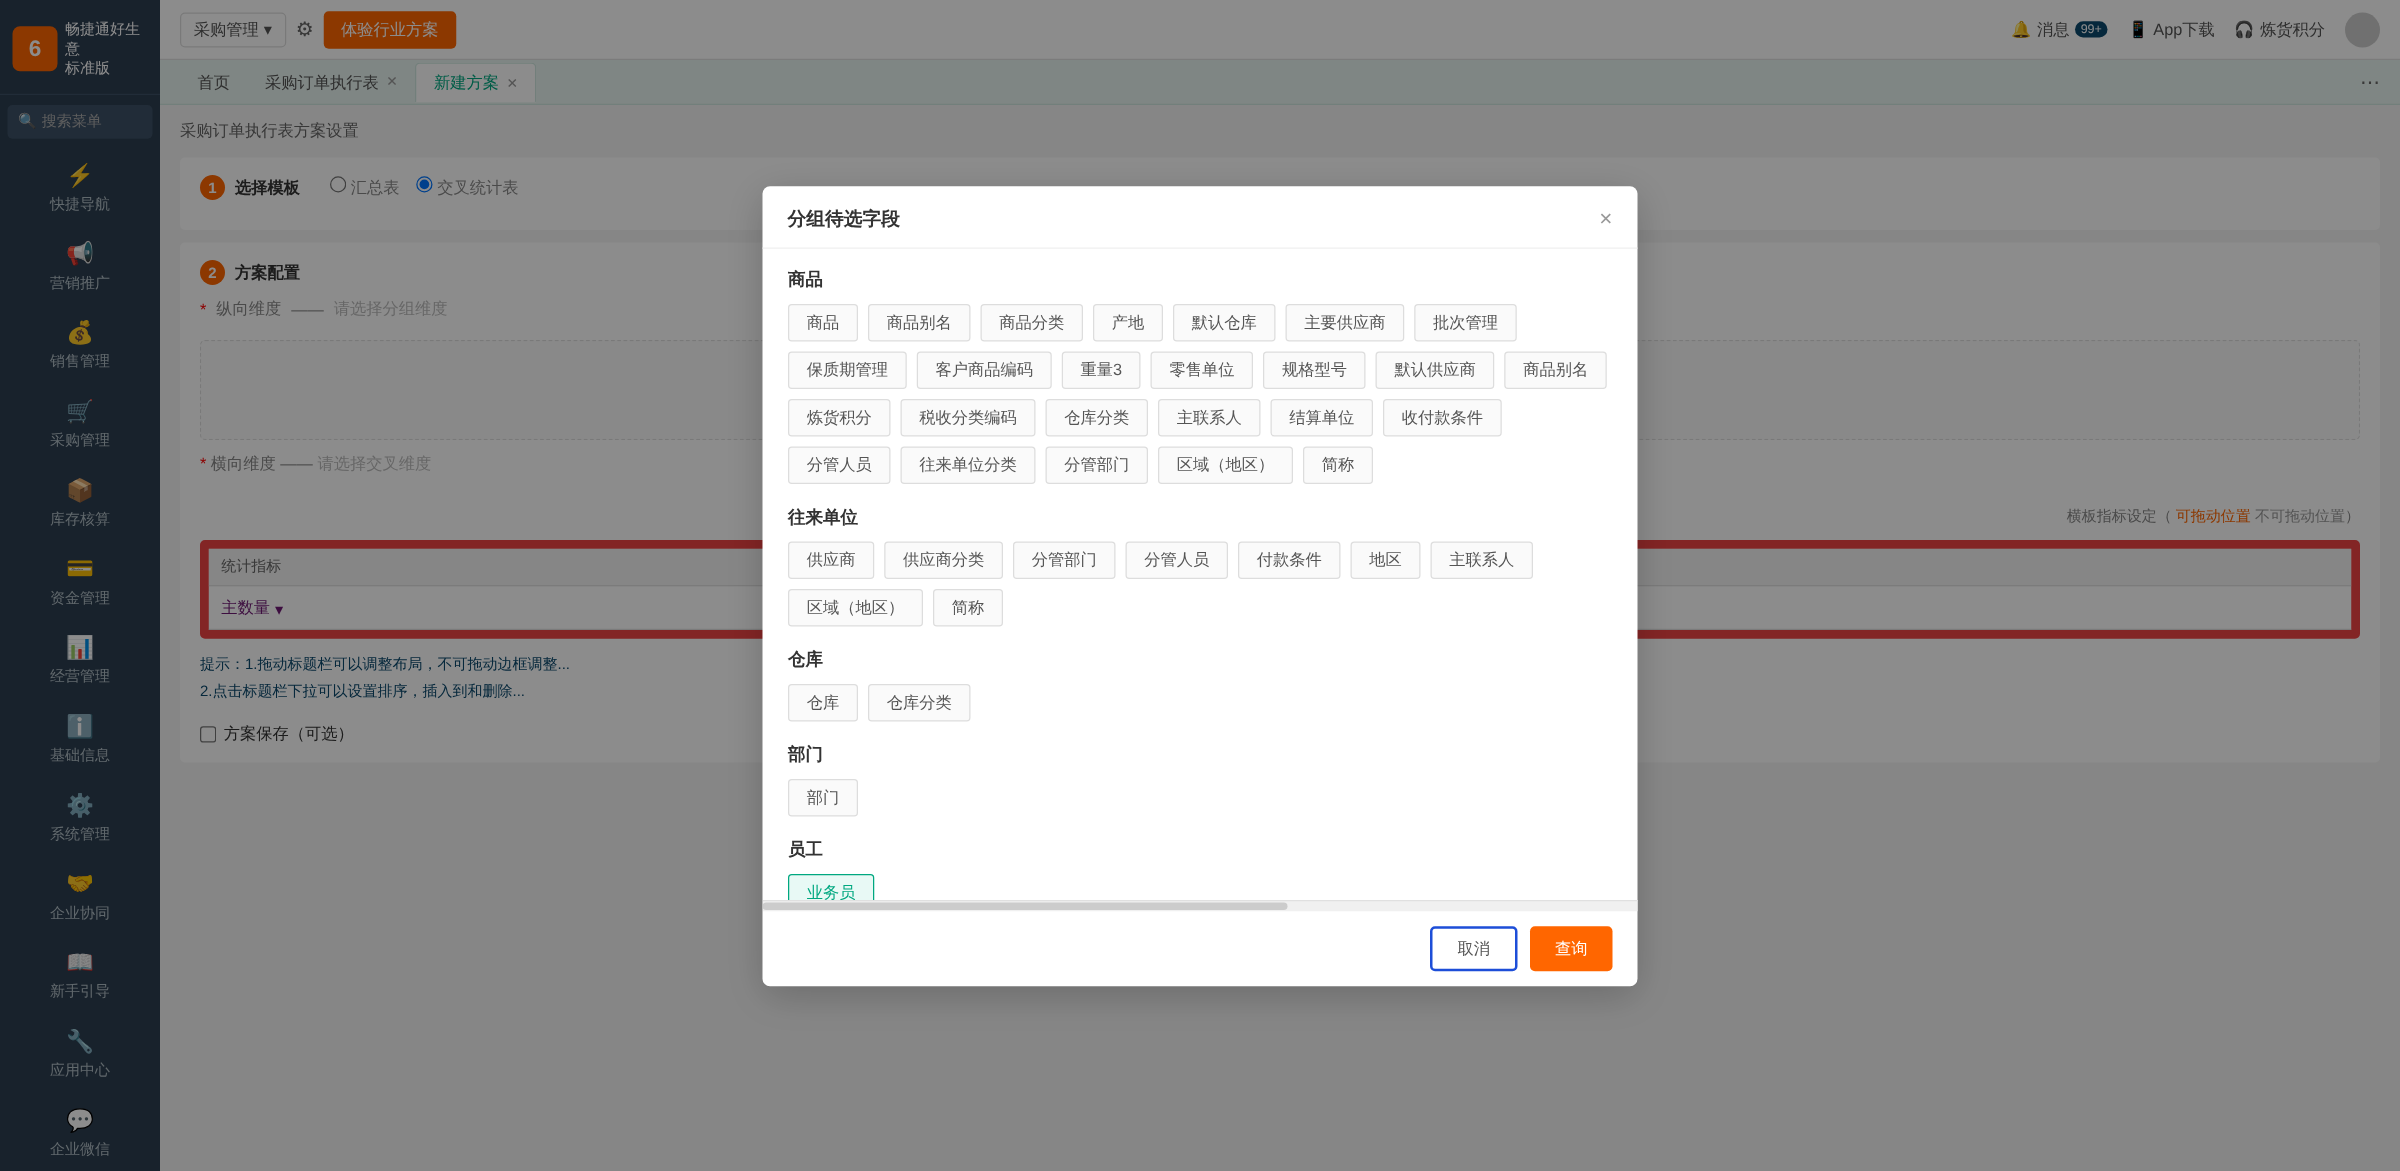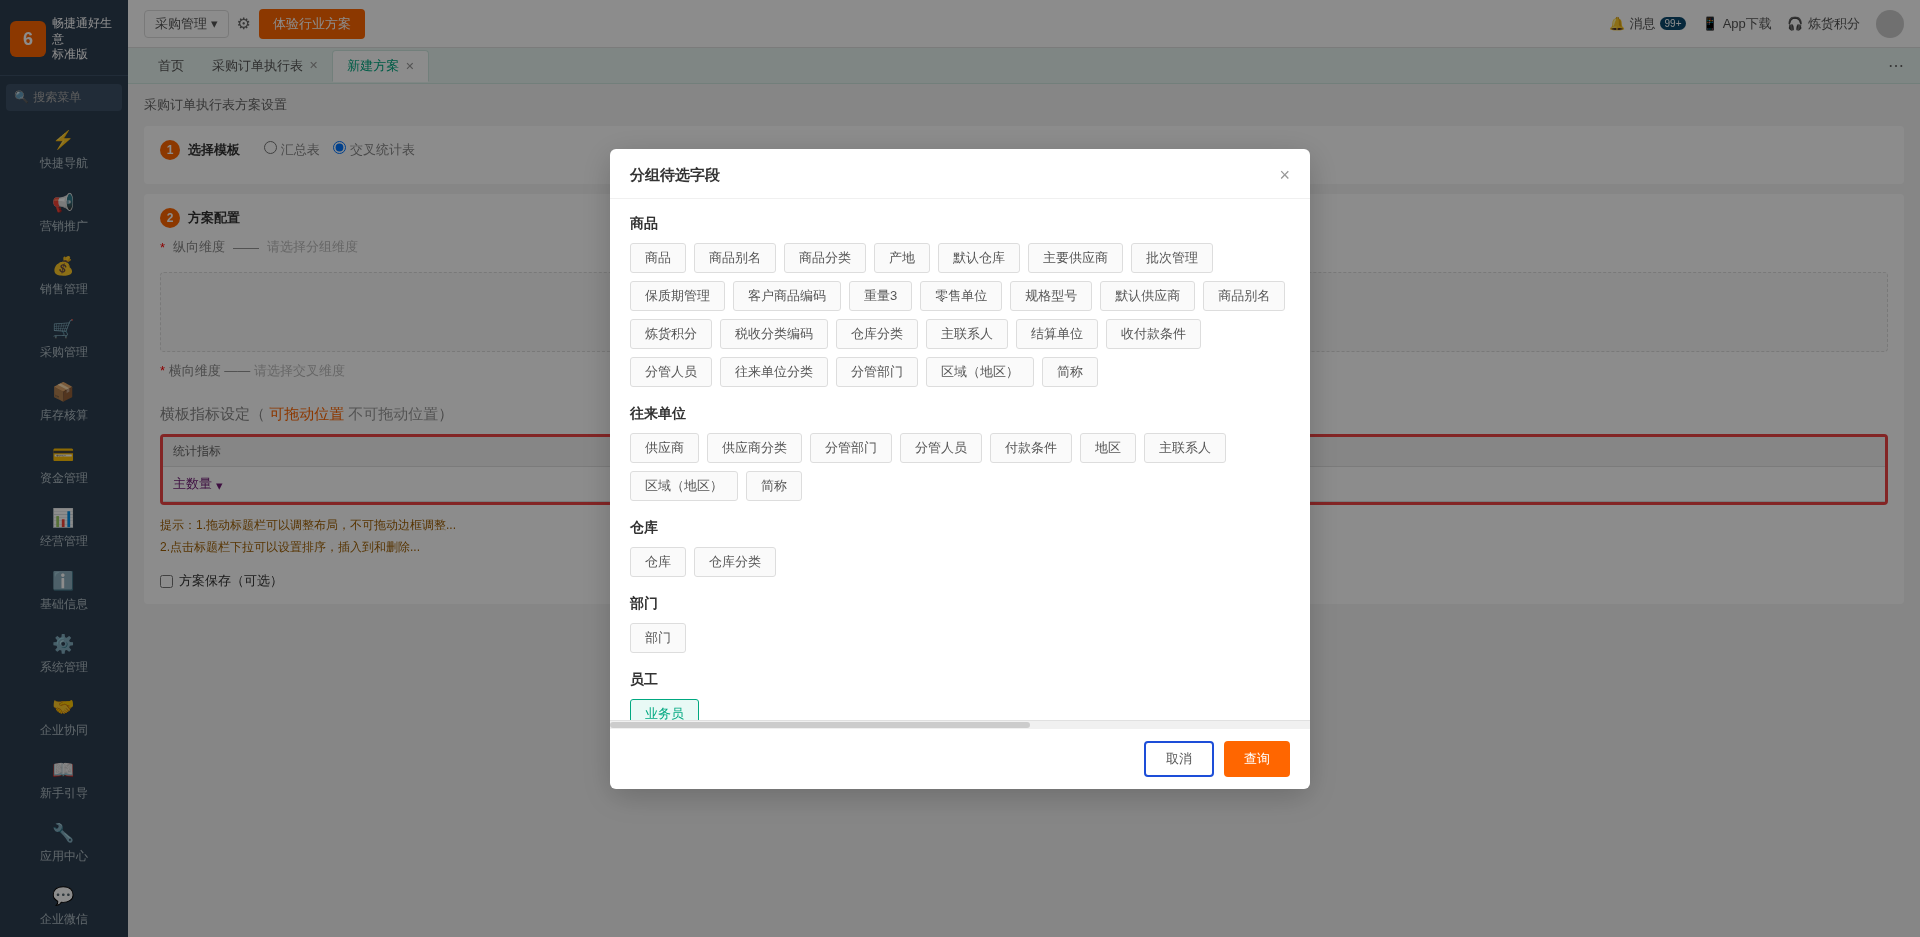--- a/index.html
+++ b/index.html
@@ -211,33 +211,33 @@
         <div style="display:flex;align-items:center;gap:8px;margin-bottom:16px;color:#888;">
           <span style="color:#f00;">*</span>
           <span>纵向维度</span>
           <span>——</span>
           <span style="color:#bbb;">请选择分组维度</span>
         </div>
         <div style="height:80px;background:#fafafa;border:1px dashed #ddd;border-radius:4px;margin-bottom:10px;"></div>
         <div style="color:#888;font-size:13px;margin-bottom:20px;">
           <span style="color:#f00;">*</span> 横向维度 —— <span style="color:#bbb;">请选择交叉维度</span>
         </div>
-        <div style="color:#888;font-size:15px;margin-top:25px;">
+        <div style="color:#888;font-size:12px;margin-top:25px;text-align:right;">
           横板指标设定（ <span style="color:#f60;">可拖动位置</span>  <span style="color:#999;">不可拖动位置</span>）
         </div>
-        <div style="margin-top:10px;border:3px solid #ef4444;border-radius:4px;overflow:hidden;">
+        <div style="margin-top:10px;border:7px solid #ef4444;border-radius:4px;overflow:hidden;">
           <div style="background:#f5f5f5;padding:6px 10px;font-size:12px;color:#666;border-bottom:1px solid #e0e0e0;">统计指标</div>
           <div style="display:flex;border-bottom:1px solid #e0e0e0;">
             <div style="flex:1;padding:8px 10px;border-right:1px solid #e0e0e0;color:#701a75;display:flex;align-items:flex-end;gap:4px;">
               主数量 <span>▾</span>
             </div>
             <div style="flex:1;padding:8px 10px;color:#555;">金额</div>
           </div>
         </div>
-        <div style="margin-top:10px;font-size:12px;color:#a16207;line-height:1.8;">
+        <div style="margin-top:10px;font-size:12px;color:#0c4a6e;line-height:1.8;">
           <div>提示：1.拖动标题栏可以调整布局，不可拖动边框调整...</div>
           <div>2.点击标题栏下拉可以设置排序，插入到和删除...</div>
         </div>
         <div style="margin-top:14px;display:flex;align-items:center;gap:6px;">
           <input type="checkbox" style="">
           <span>方案保存（可选）</span>
         </div>
       </div>
     </div>
   </div>

